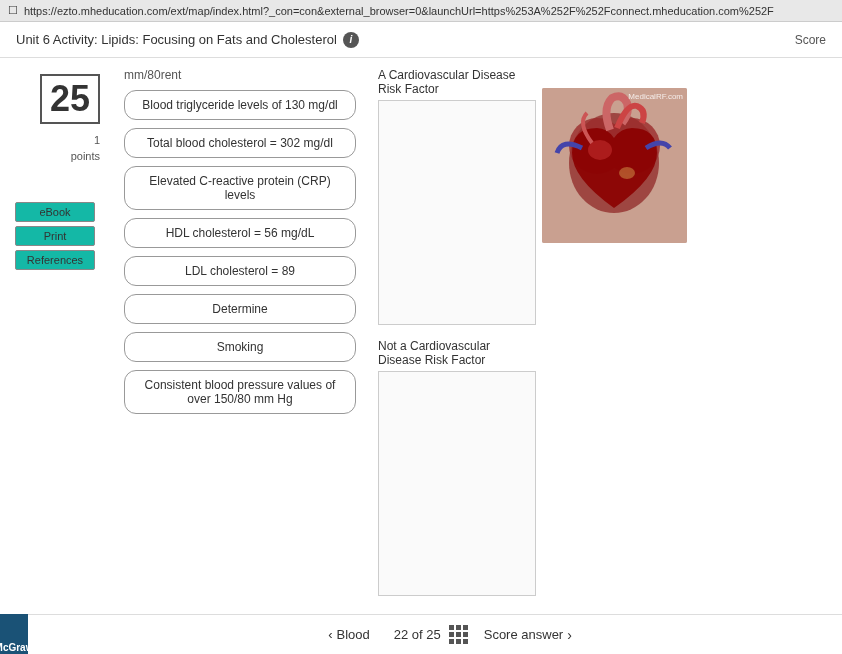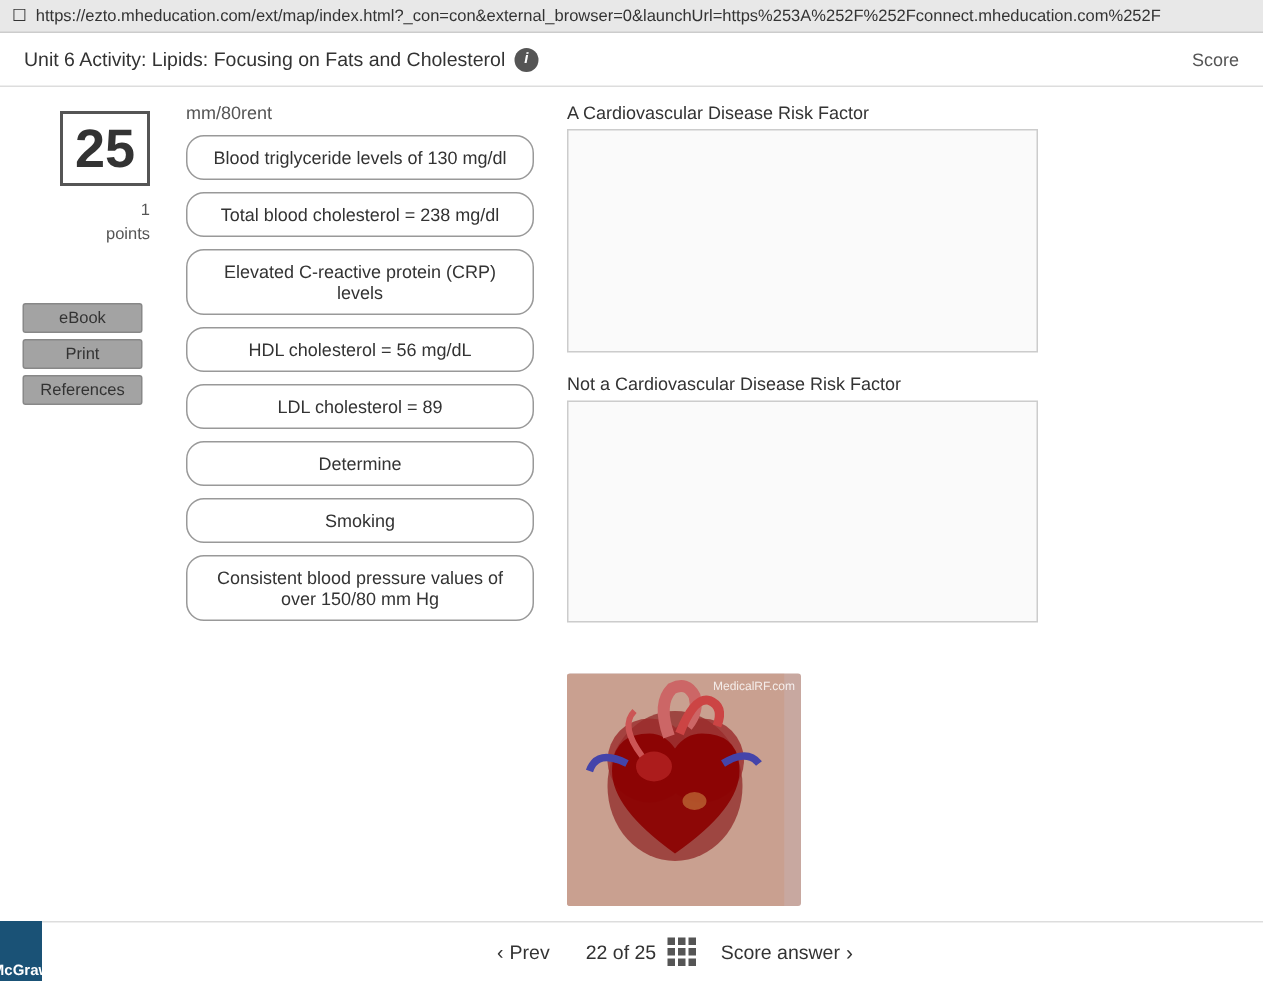--- a/index.html
+++ b/index.html
@@ -91,21 +91,21 @@
       gap: 4px;
       margin-top: 40px;
       width: 100%;
       align-items: center;
     }
     .sidebar-btn {
       width: 80px;
       padding: 3px 6px;
       font-size: 11px;
       border: 1px solid #888;
-      background: #a3a3a3;
+      background: #14b8a6;
       cursor: pointer;
       text-align: center;
       border-radius: 2px;
       color: #333;
     }
     .question-text {
       font-size: 13px;
       color: #333;
       margin-bottom: 10px;
       line-height: 1.4;
@@ -261,49 +261,49 @@
       <button class="sidebar-btn">eBook</button>
       <button class="sidebar-btn">Print</button>
       <button class="sidebar-btn">References</button>
     </div>
   </div>
 
   <div style="flex:1; padding:10px 14px; display:flex; flex-direction:column; max-width:260px;">
     <div class="mm-label">mm/80rent</div>
     <div class="drag-items-list">
       <div class="drag-item">Blood triglyceride levels of 130 mg/dl</div>
-      <div class="drag-item">Total blood cholesterol = 238 mg/dl</div>
+      <div class="drag-item">Total blood cholesterol = 302 mg/dl</div>
       <div class="drag-item">Elevated C-reactive protein (CRP) levels</div>
       <div class="drag-item">HDL cholesterol = 56 mg/dL</div>
       <div class="drag-item">LDL cholesterol = 89</div>
       <div class="drag-item">Determine</div>
       <div class="drag-item">Smoking</div>
       <div class="drag-item">Consistent blood pressure values of over 150/80 mm Hg</div>
     </div>
   </div>
 
   <div style="width:330px; padding:10px 8px; display:flex; flex-direction:column; flex-shrink:0;">
 
-    <div style="display:flex; flex-direction:column; gap:6px; flex:1;">
+    <div style="display:flex; flex-direction:row; gap:6px; flex:1;">
 
       <div style="flex:1; display:flex; flex-direction:column; gap:0;">
 
         <div style="display:flex; flex-direction:column; margin-bottom:6px; flex:1;">
           <div class="drop-zone-label">A Cardiovascular Disease Risk Factor</div>
           <div class="drop-zone" style="flex:1; min-height:100px;"></div>
         </div>
 
         <div style="display:flex; flex-direction:column; flex:1;">
           <div class="drop-zone-label">Not a Cardiovascular Disease Risk Factor</div>
           <div class="drop-zone" style="flex:1; min-height:100px;"></div>
         </div>
       </div>
 
       <div style="width:150px; display:flex; flex-direction:column; justify-content:flex-start; padding-top:20px;">
-        <div style="position:relative; width:156px; height:155px; background:#c8a8a0; overflow:hidden; border-radius:2px;">
+        <div style="position:relative; width:145px; height:155px; background:#c8a8a0; overflow:hidden; border-radius:2px;">
           
           <svg viewBox="0 0 145 155" width="145" height="155">
 
             <rect width="145" height="155" fill="#c9a090"></rect>
 
             <ellipse cx="72" cy="75" rx="45" ry="50" fill="#8b2020" opacity="0.7"></ellipse>
             <ellipse cx="55" cy="58" rx="28" ry="28" fill="#9b2a2a" opacity="0.8"></ellipse>
             <ellipse cx="90" cy="58" rx="28" ry="28" fill="#9b2a2a" opacity="0.8"></ellipse>
             <path d="M72,120 Q30,90 30,65 Q30,40 55,40 Q65,40 72,50 Q79,40 90,40 Q115,40 115,65 Q115,90 72,120Z" fill="#8b0000" opacity="0.9"></path>
 
@@ -327,21 +327,21 @@
 </div>
 
 <div class="bottom-bar" style="position:relative;">
   <div class="mc-logo">
     <span>Mc</span>
     <span>Graw</span>
   </div>
 
   <button class="nav-btn" style="margin-left:50px;">
     <span>‹</span>
-    <span>Prev</span>
+    <span>Blood</span>
   </button>
 
   <div class="page-info">
     <span>22 of 25</span>
     <div class="grid-icon">
       <div class="grid-dot"></div>
         <div class="grid-dot"></div>
         <div class="grid-dot"></div>
       <div class="grid-dot"></div>
         <div class="grid-dot"></div>

